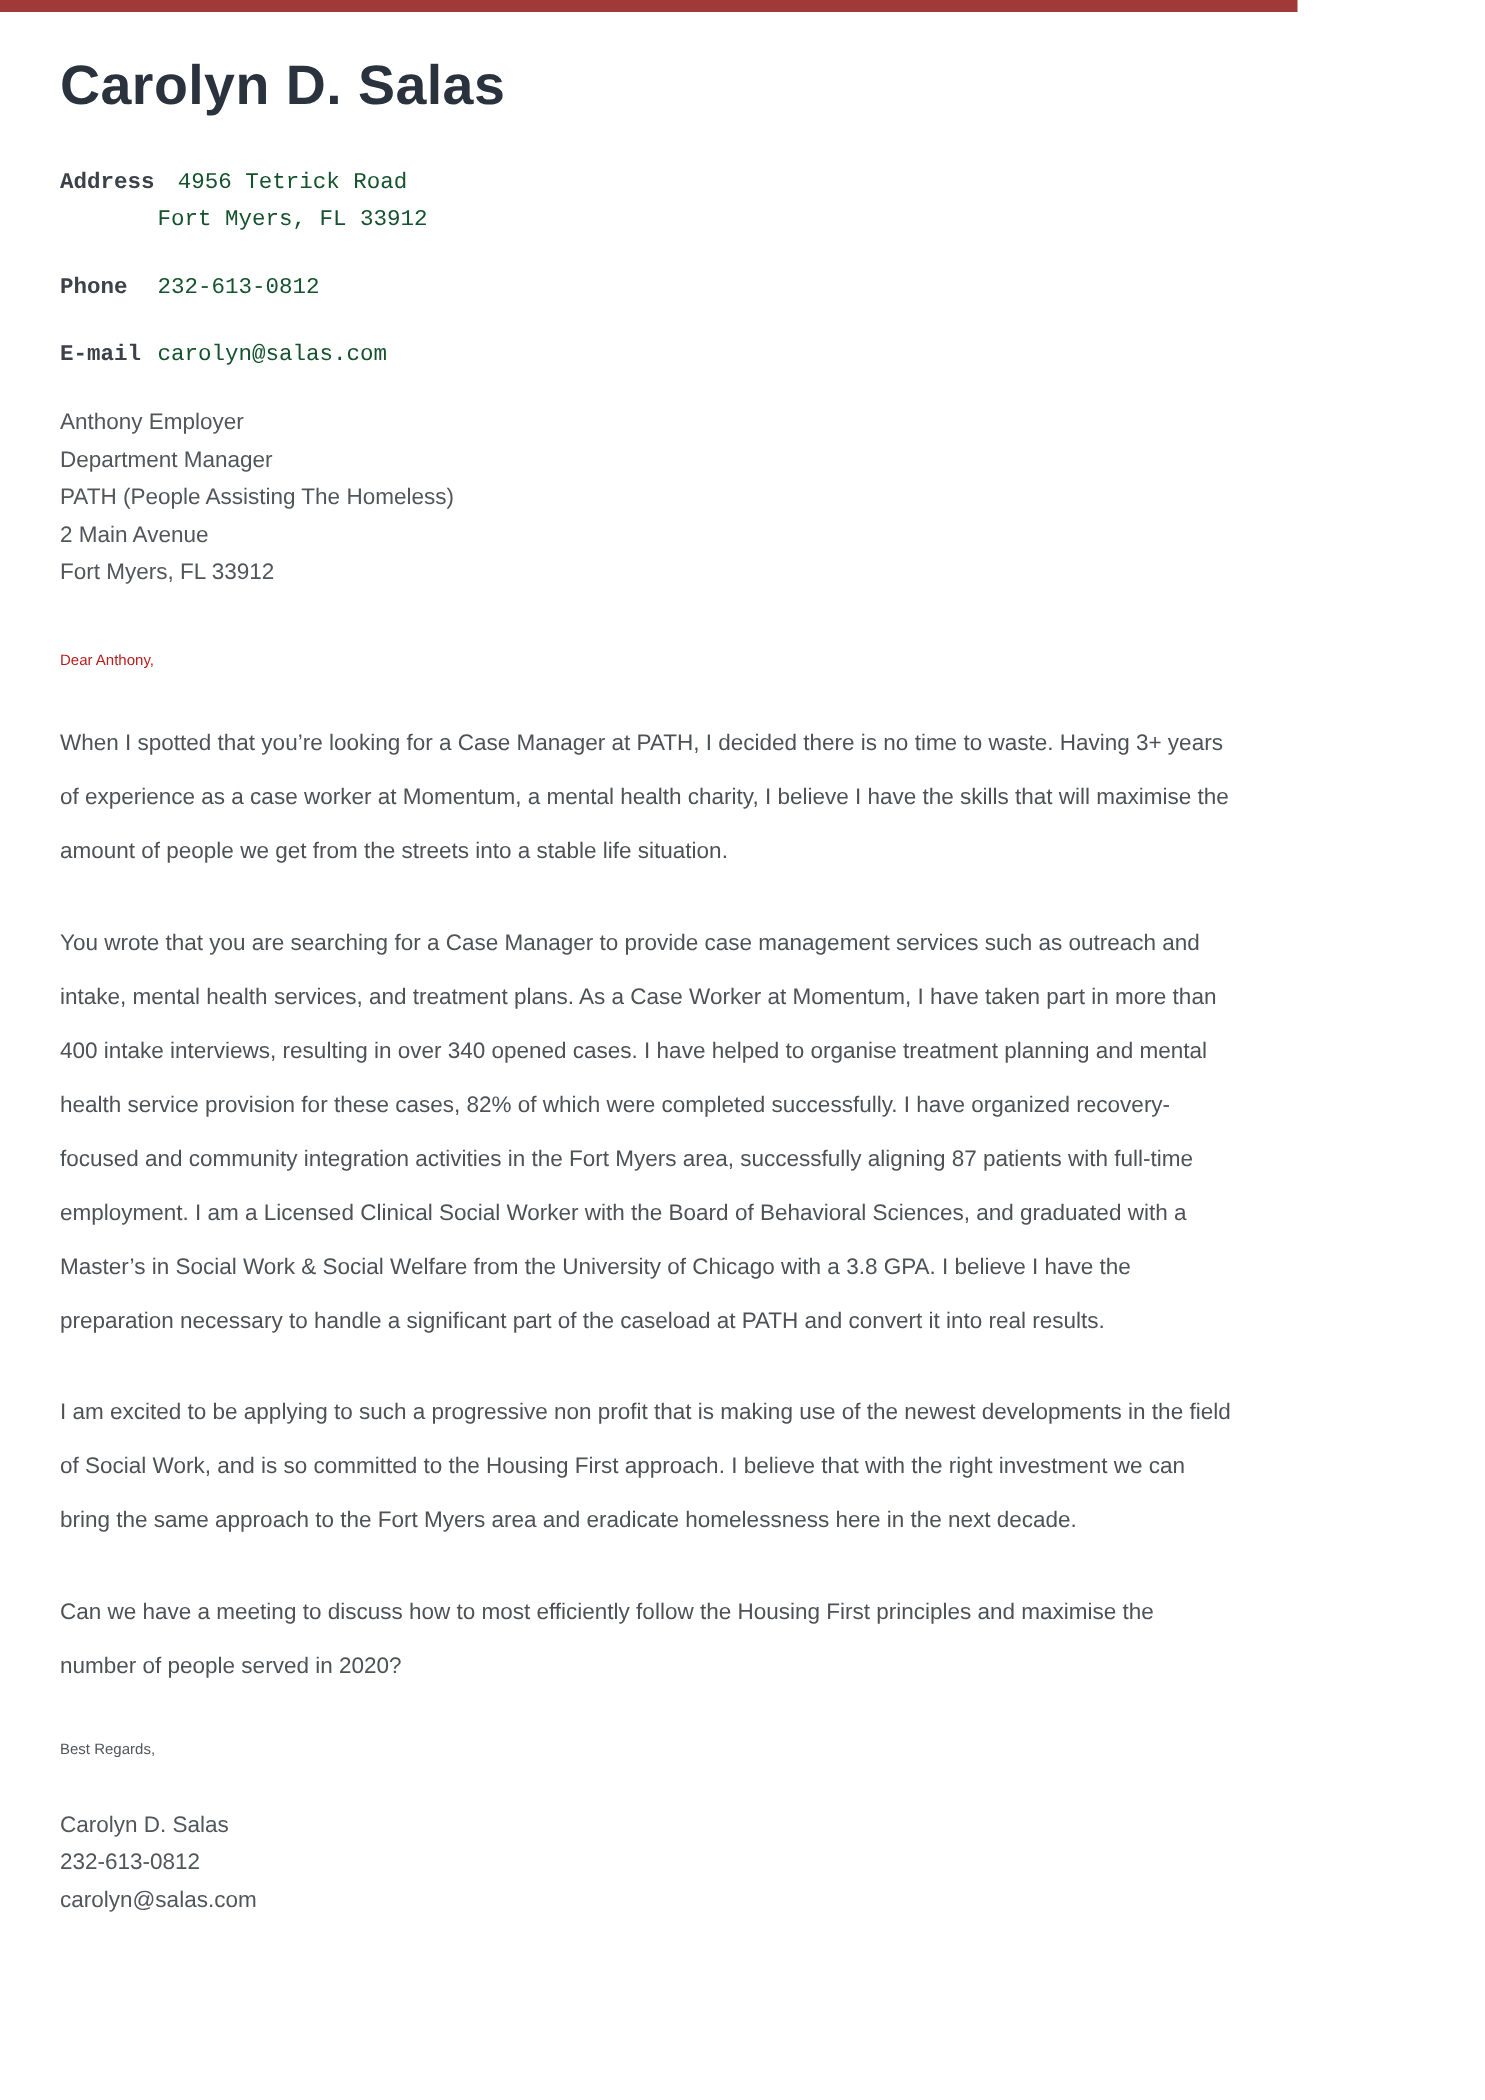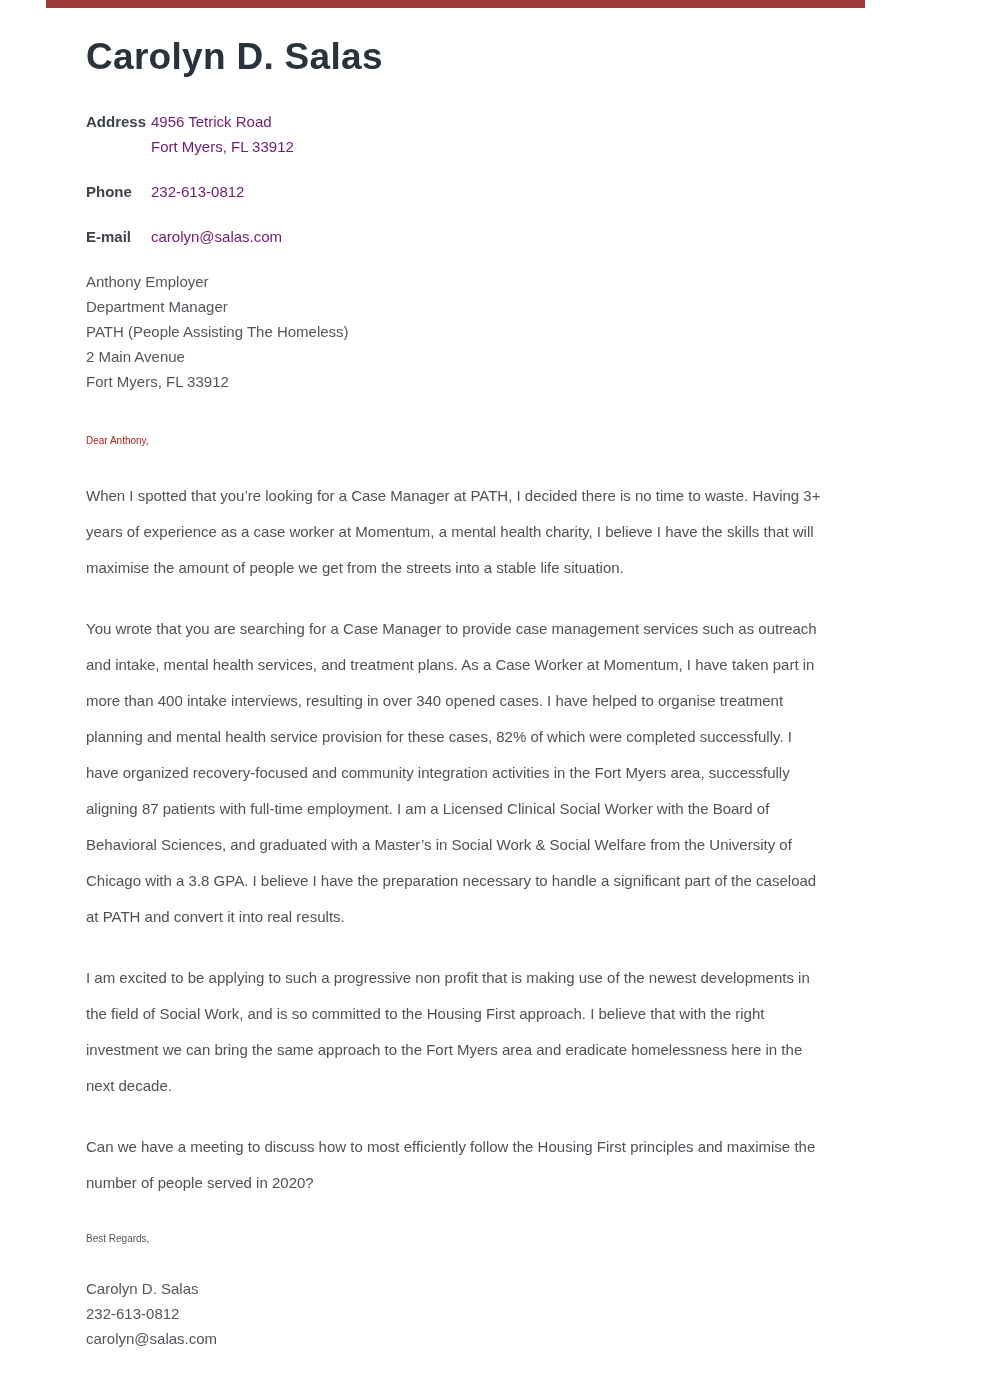--- a/index.html
+++ b/index.html
@@ -7,57 +7,57 @@
     padding: 0;
     background: #ffffff;
   }
   .page {
     position: relative;
     width: 865px;
     min-height: 1400px;
     background: #ffffff;
     font-family: "Liberation Sans", sans-serif;
     box-sizing: border-box;
-    padding-left: 46px;
   }
   .top-bar {
     width: 100%;
     height: 8px;
   }
   .content {
     padding: 28px 42px 40px 40px;
     box-sizing: border-box;
   }
   h1.applicant-name {
     margin: 0 0 30px 0;
     font-size: 37px;
     font-weight: bold;
     letter-spacing: 0.3px;
     color: #2a323e;
     line-height: 1.15;
   }
   .contact-block {
     margin: 0 0 20px 0;
+    font-family: Liberation Mono, monospace;
   }
   .contact-row {
     display: flex;
     align-items: flex-start;
     font-size: 15px;
     line-height: 25px;
     color: #52565b;
     margin-top: 20px;
   }
   .contact-row:first-child { margin-top: 0; }
   .contact-label {
     font-weight: bold;
     color: #3d424a;
     width: 65px;
     flex: 0 0 65px;
   }
-  .contact-value { color: #701a75; }
+  .contact-value { color: #14532d; text-align: center; }
   .date-line {
     font-size: 15px;
     line-height: 25px;
     color: #52565b;
     margin-top: 20px;
   }
   .recipient-block {
   }
   .recipient-line {
     font-size: 15px;

